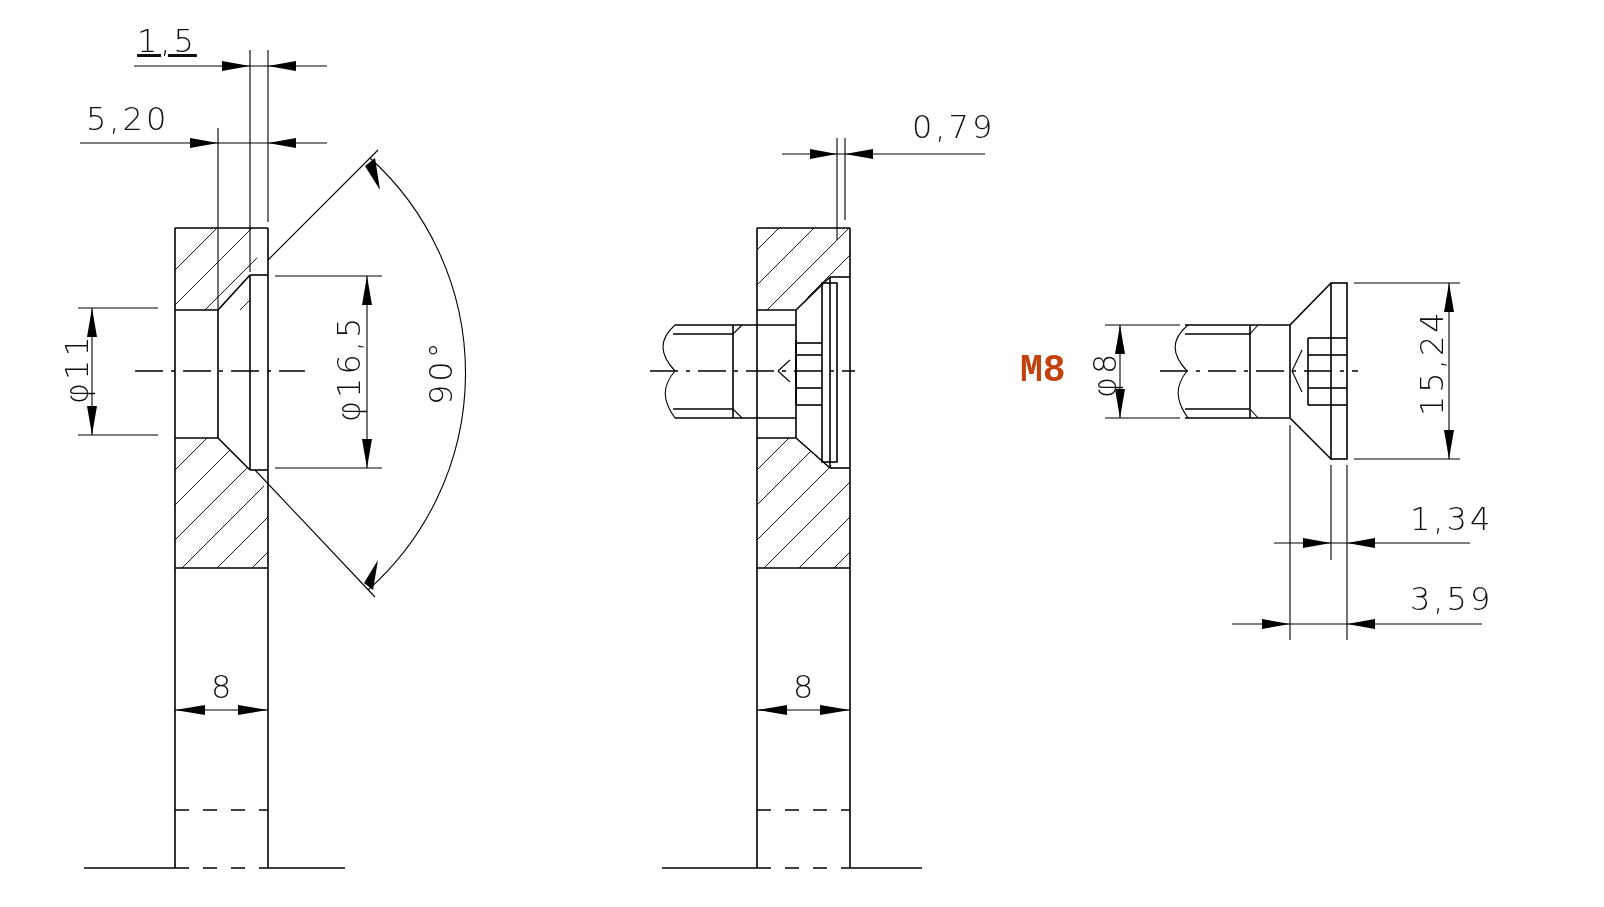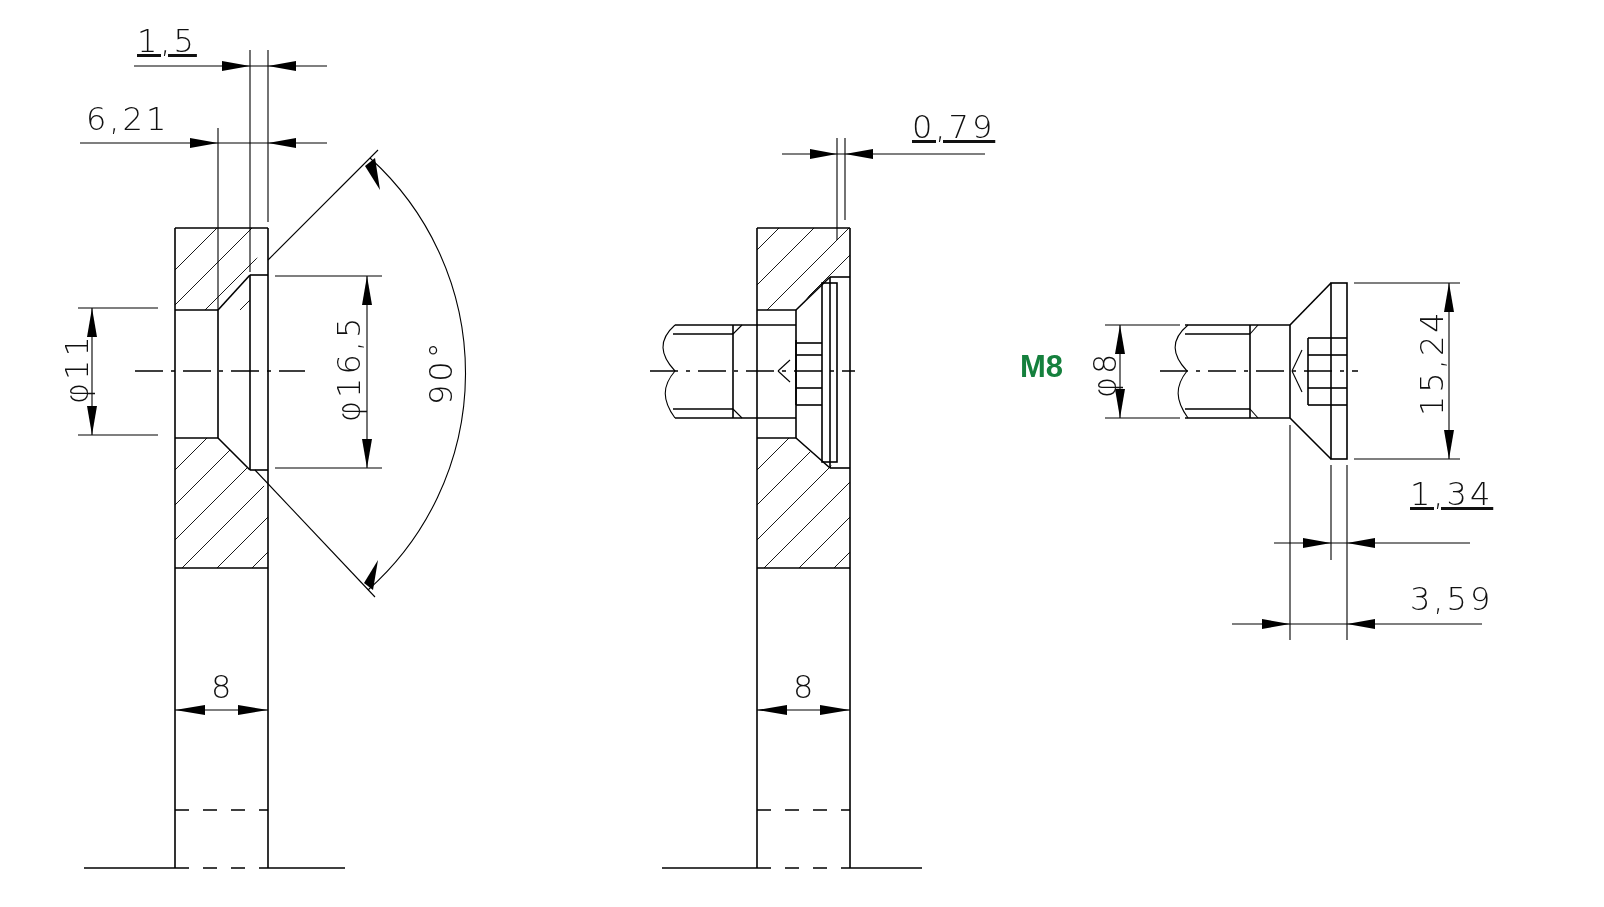--- a/index.html
+++ b/index.html
@@ -6,21 +6,21 @@
   body{width:1604px;height:907px;overflow:hidden;position:relative;}
   svg{position:absolute;left:0;top:0;}
   .ln{stroke:#000;stroke-width:1.6;fill:none;}
   .thin{stroke:#000;stroke-width:1.1;fill:none;}
   .hatch{stroke:#000;stroke-width:0.9;fill:none;}
   .dash{stroke:#000;stroke-width:1.3;fill:none;stroke-dasharray:28,8,4,8;}
   .hid{stroke:#000;stroke-width:1.3;fill:none;stroke-dasharray:14,14;}
   .arrow{fill:#000;stroke:none;}
   .dim{position:absolute;font-family:"DejaVu Sans",sans-serif;font-weight:200;color:#111;font-size:32px;letter-spacing:3px;white-space:nowrap;transform-origin:left top;}
   .dimv{transform:rotate(-90deg);}
-  .bold{font-family:Liberation Sans, sans-serif;font-weight:700;color:#15803d;font-size:31px;letter-spacing:0;}
+  .bold{font-family:Liberation Mono, monospace;font-weight:700;color:#c2410c;font-size:38px;letter-spacing:0;}
 </style>
 </head>
 <body>
 
 <svg width="1604" height="907" viewBox="0 0 1604 907">
   <defs>
     <clipPath id="c1a">
         <polygon points="175,228 268,228 268,236 250,272 250,310 218,310 175,310"></polygon>
       </clipPath>
     <clipPath id="c1b">
@@ -215,26 +215,26 @@
     <polygon class="arrow" points="1303,538 1331,543 1303,548"></polygon>
     <polygon class="arrow" points="1375,538 1347,543 1375,548"></polygon>
 
     <line class="thin" x1="1232" y1="624" x2="1482" y2="624"></line>
     <polygon class="arrow" points="1262,619 1290,624 1262,629"></polygon>
     <polygon class="arrow" points="1375,619 1347,624 1375,629"></polygon>
   </g>
 </svg>
 
 <div class="dim" style="left:137px;top:22px;text-decoration:underline;">1,5</div>
-<div class="dim" style="left:86px;top:100px;">6,21</div>
+<div class="dim" style="left:86px;top:100px;">5,20</div>
 <div class="dim dimv" style="left:58px;top:404px;">φ11</div>
 <div class="dim dimv" style="left:330px;top:422px;">φ16,5</div>
 <div class="dim dimv" style="left:422px;top:405px;">90°</div>
 <div class="dim" style="left:211px;top:668px;">8</div>
 
-<div class="dim" style="left:912px;top:108px;text-decoration:underline;">0,79</div>
+<div class="dim" style="left:912px;top:108px;">0,79</div>
 <div class="dim" style="left:793px;top:668px;">8</div>
 
 <div class="dim bold" style="left:1020px;top:349px;">M8</div>
 <div class="dim dimv" style="left:1086px;top:398px;">φ8</div>
 <div class="dim dimv" style="left:1413px;top:416px;">15,24</div>
-<div class="dim" style="left:1410px;top:475px;text-decoration:underline;">1,34</div>
+<div class="dim" style="left:1410px;top:500px;">1,34</div>
 <div class="dim" style="left:1410px;top:580px;">3,59</div>
 
 </body></html>

